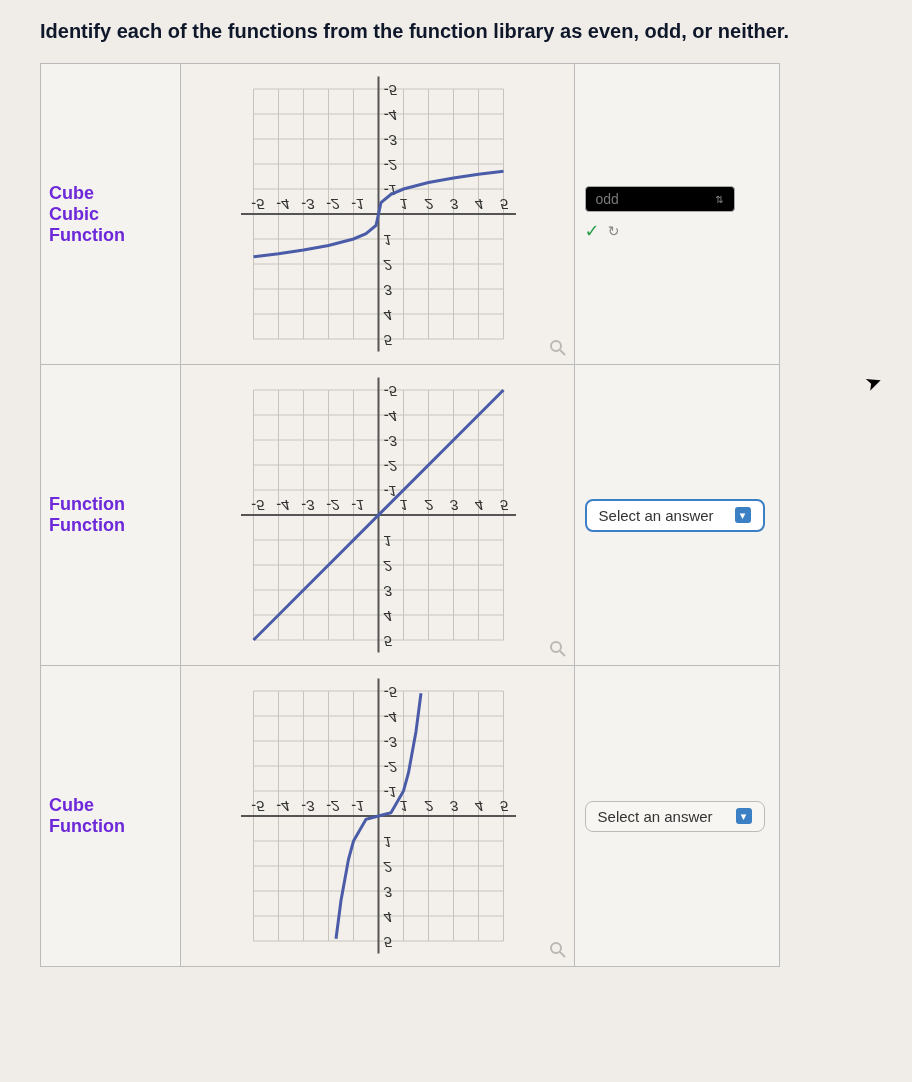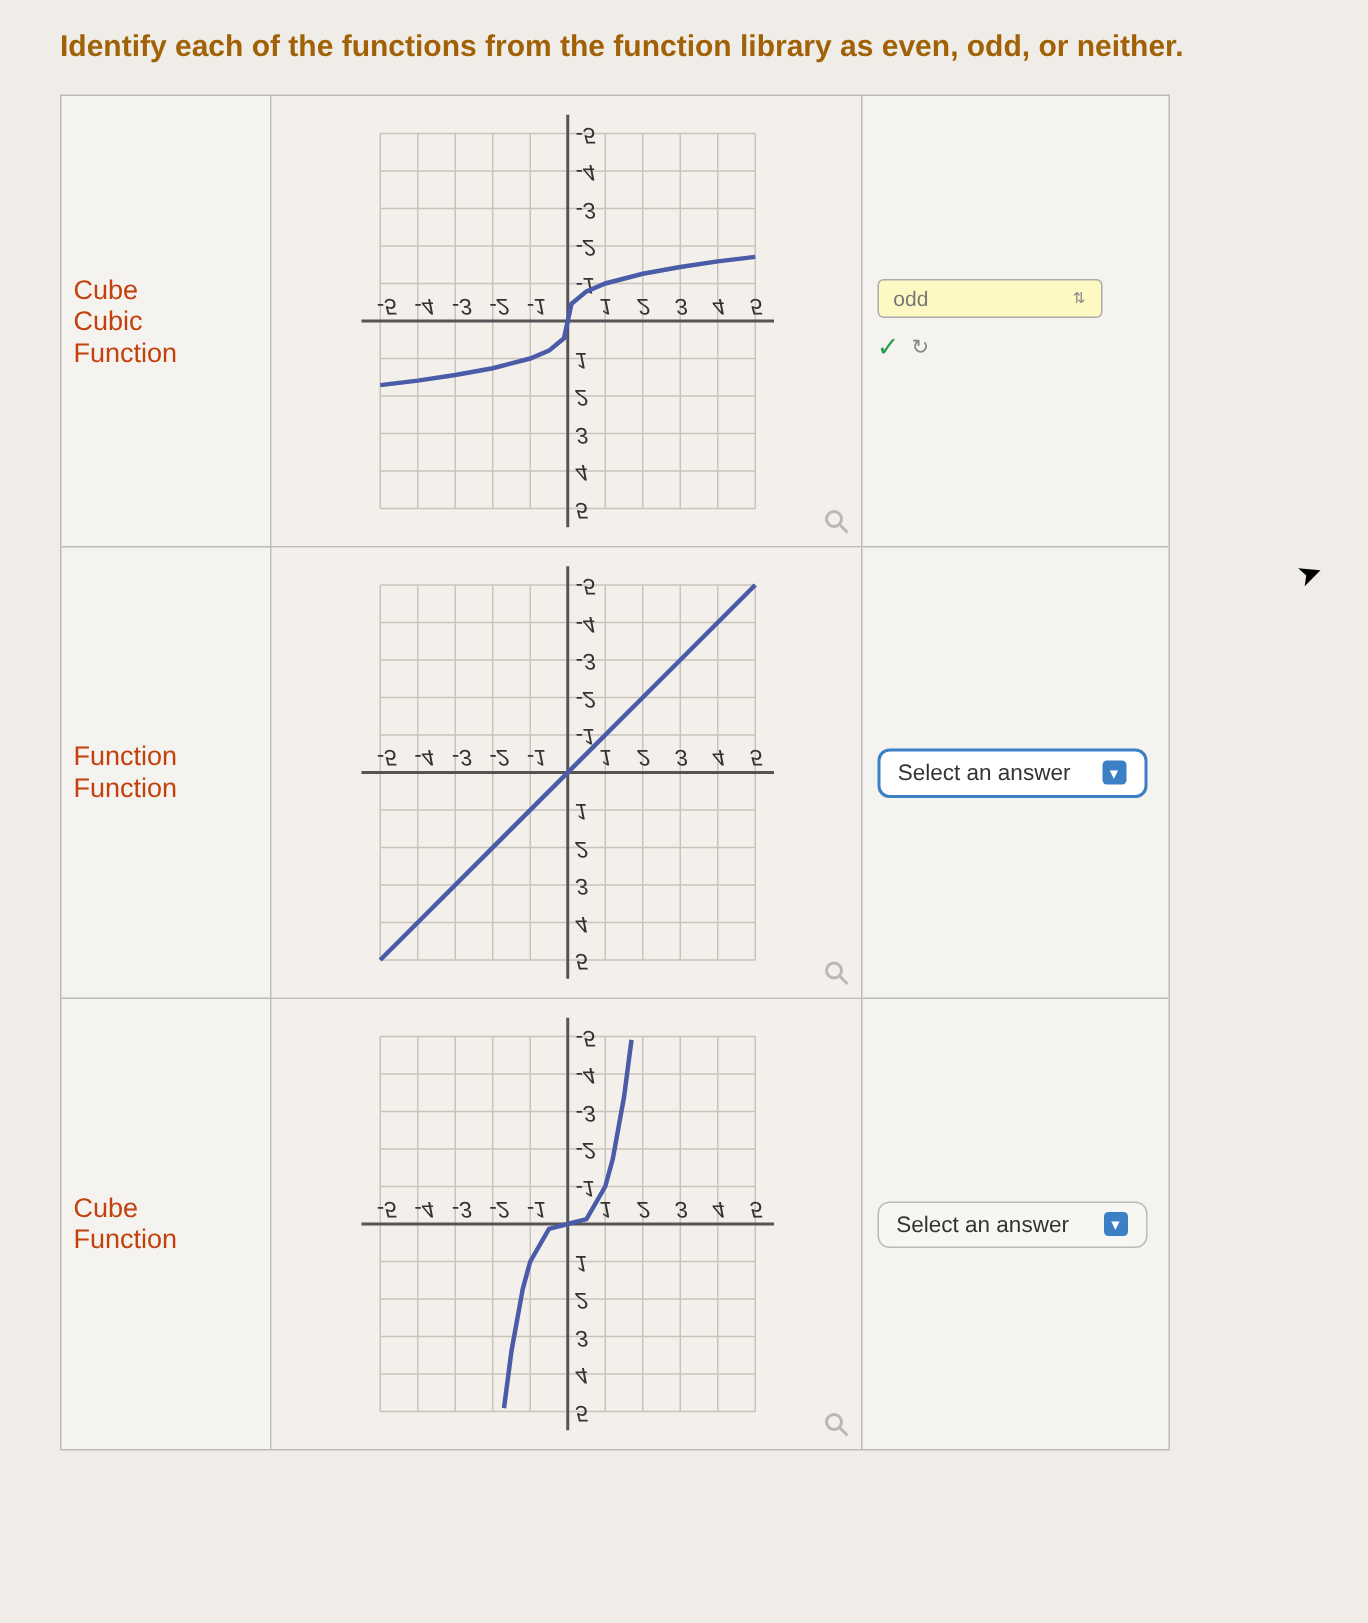--- a/index.html
+++ b/index.html
@@ -9,42 +9,42 @@
     font-family: Arial, sans-serif;
     background: #f0ede8;
     color: #222;
     width: 912px;
     height: 1082px;
     position: relative;
   }
   .instruction {
     font-size: 20px;
     font-weight: 600;
-    color: #a16207;
+    color: #0f172a;
     margin-bottom: 20px;
     padding-left: 20px;
   }
   .table {
     border: 1px solid #bbb;
     border-collapse: collapse;
     width: 740px;
     margin-left: 20px;
     background: #f5f3ef;
   }
   .row {
     display: flex;
     border-bottom: 1px solid #bbb;
   }
   .row:last-child { border-bottom: none; }
   .label-cell {
     width: 140px;
     padding: 10px 8px;
     font-size: 18px;
-    font-weight: 400;
-    color: #c2410c;
+    font-weight: 700;
+    color: #6d28d9;
     display: flex;
     flex-direction: column;
     justify-content: center;
     border-right: 1px solid #bbb;
   }
   .graph-cell {
     width: 395px;
     padding: 0;
     border-right: 1px solid #bbb;
     position: relative;
@@ -62,21 +62,21 @@
   svg.graph { display: block; background: #f3f0eb; }
   .zoom-icon {
     position: absolute;
     bottom: 6px;
     right: 6px;
     width: 20px;
     height: 20px;
     opacity: 0.4;
   }
   .select-answered {
-    background: #fef9c3;
+    background: #000000;
     border: 1px solid #aaa;
     border-radius: 4px;
     padding: 4px 10px;
     font-size: 14px;
     color: #777;
     width: 150px;
     display: flex;
     justify-content: space-between;
     align-items: center;
   }

